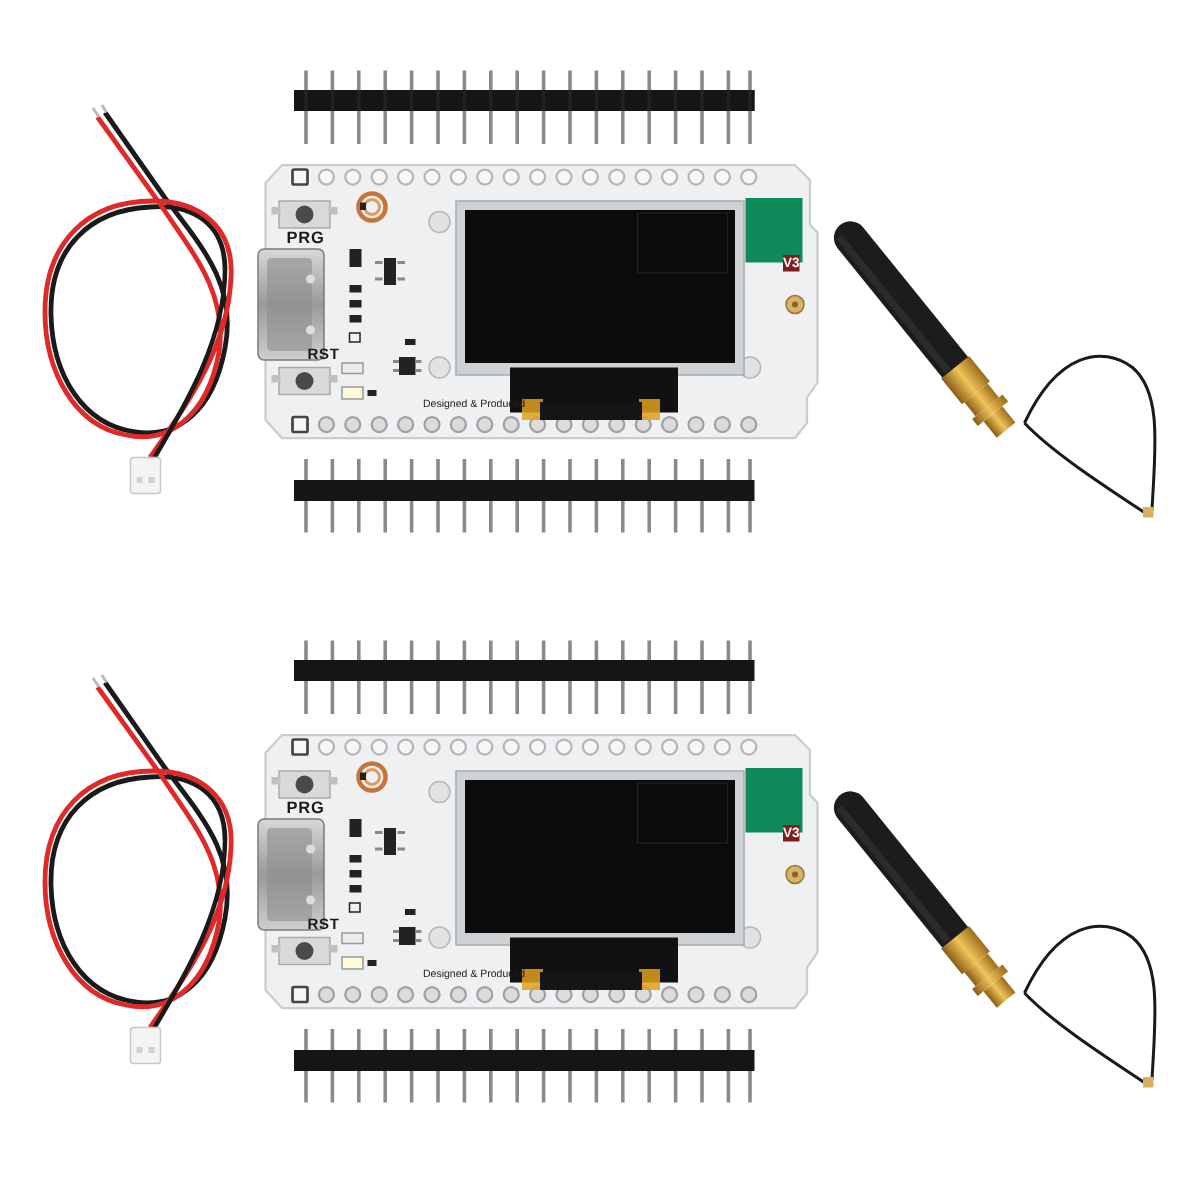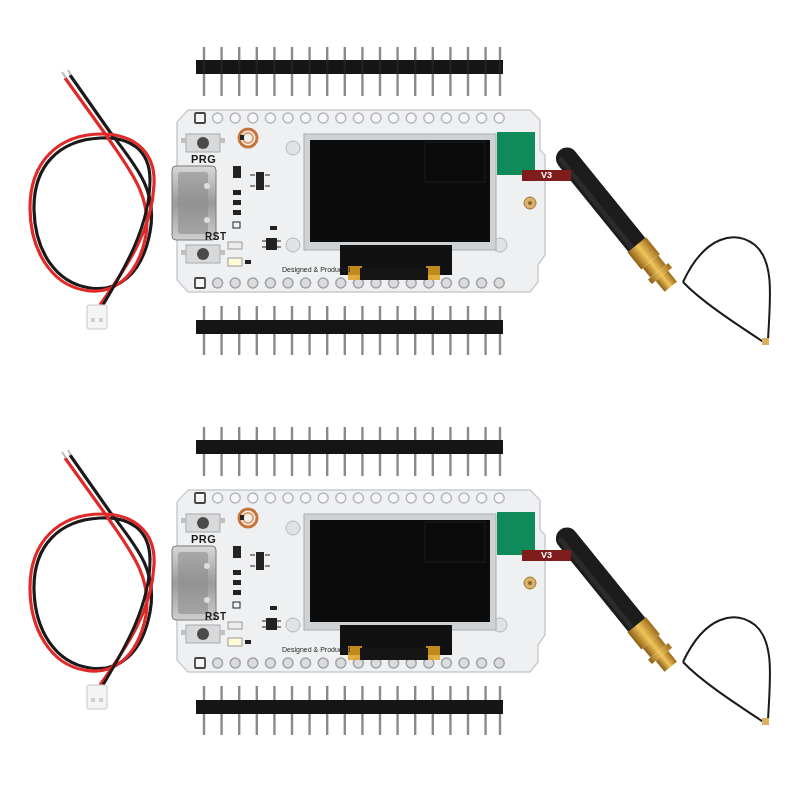--- a/index.html
+++ b/index.html
@@ -2,21 +2,21 @@
 <html><head>
 <meta charset="utf-8">
 <style>
   html, body { margin:0; padding:0; background:#ffffff; }
   body { width:800px; height:800px; position:relative; overflow:hidden; font-family:"Liberation Sans", sans-serif; }
   .kit { position:absolute; left:0; width:800px; height:400px; }
   .kit svg { position:absolute; left:0; top:0; }
   .silk { position:absolute; font-family:"Liberation Sans", sans-serif; font-weight:bold; color:#1a1a1a; }
   .lbl-prg { font-size:11px; letter-spacing:0.5px; }
   .lbl-rst { font-size:10px; letter-spacing:0.5px; }
-  .lbl-v3 { font-size:9px; color:#ffffff; background:#7f1d1d; padding:0 19px; line-height:11px; }
+  .lbl-v3 { font-size:9px; color:#ffffff; background:#7f1d1d; padding:0 0; line-height:11px; }
   .lbl-design { font-size:7px; font-weight:normal; color:#222; white-space:nowrap; }
 </style>
 </head>
 <body>
 
 <div class="kit" style="top:0;">
   <svg width="800" height="400" viewBox="0 0 800 400">
     <defs>
       <linearGradient id="gold1" x1="0" y1="0" x2="1" y2="0">
         <stop offset="0" stop-color="#8a5e14"></stop>

